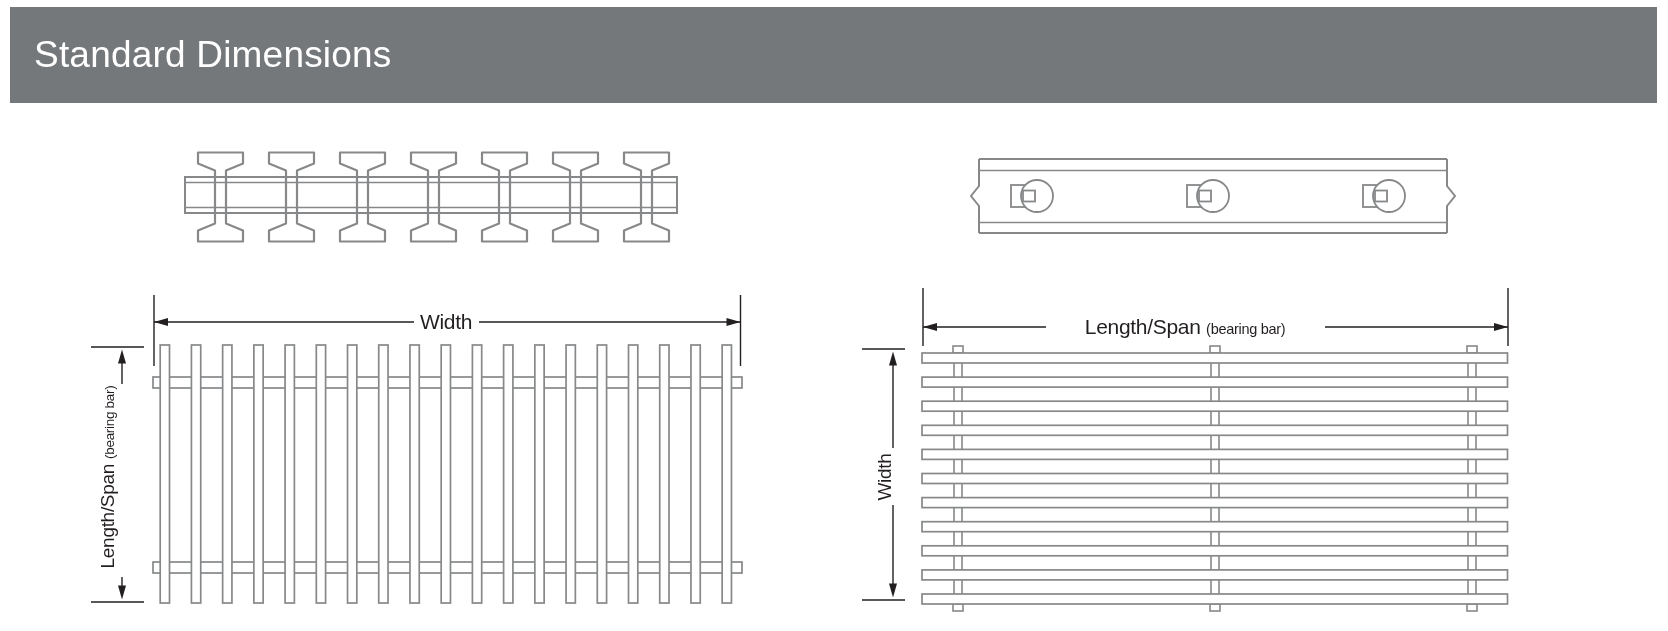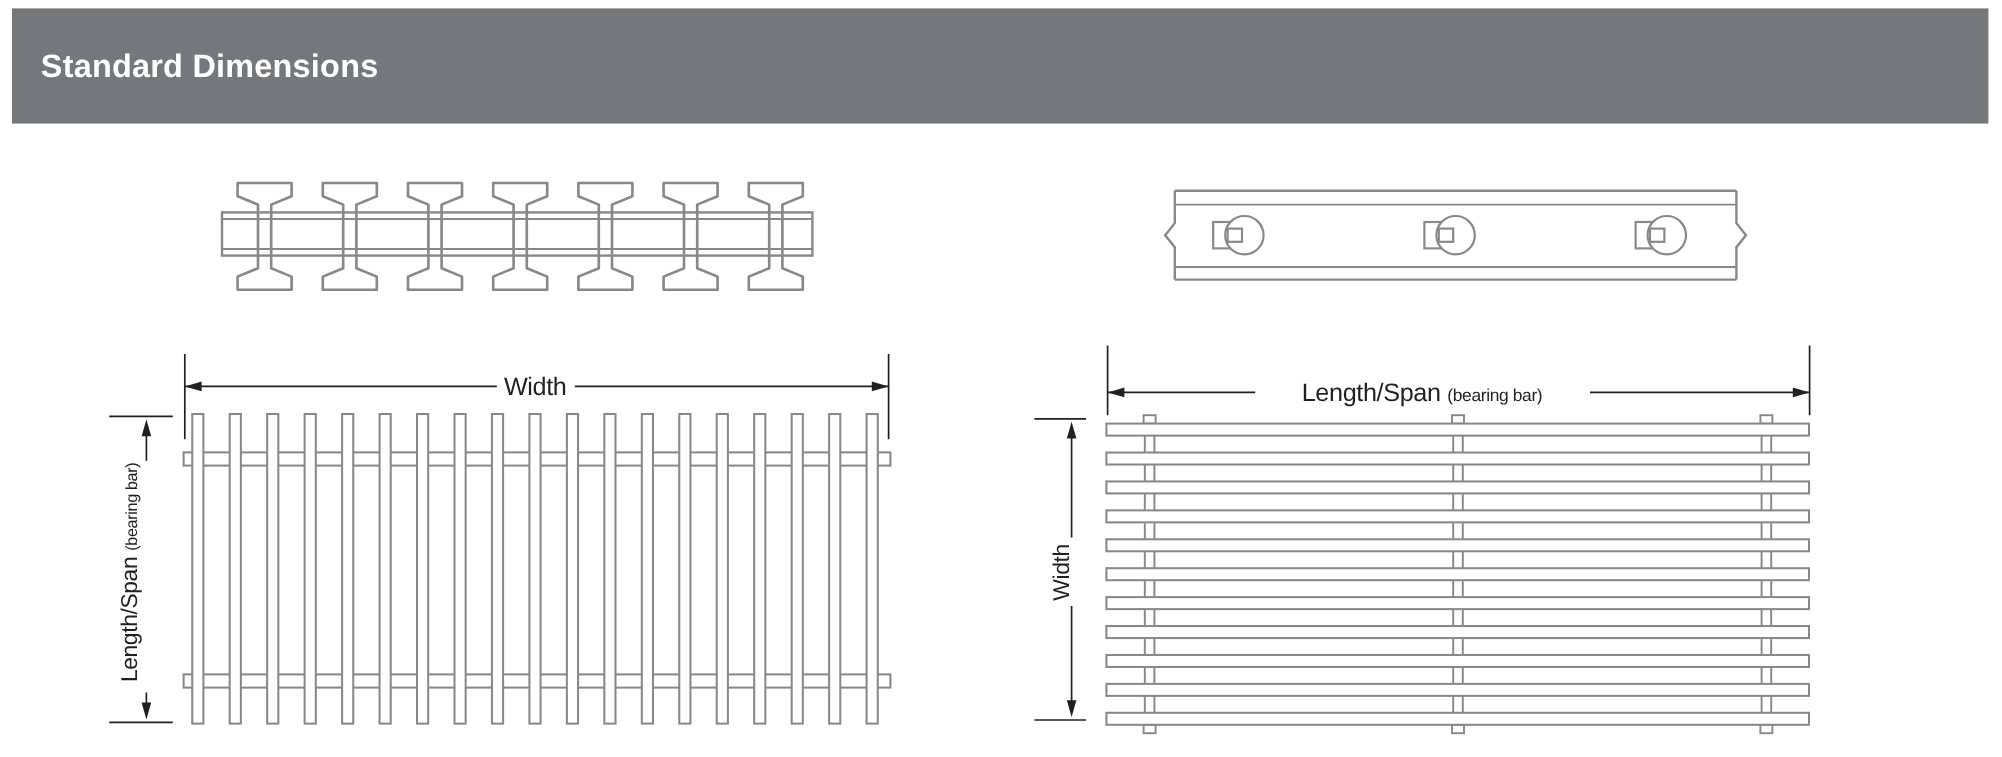--- a/index.html
+++ b/index.html
@@ -1,20 +1,20 @@
 <!DOCTYPE html>
 <html><head>
 <meta charset="utf-8">
 <style>
   html,body{margin:0;padding:0;background:#ffffff;}
   #page{position:relative;width:1668px;height:631px;background:#ffffff;overflow:hidden;
         font-family:"Liberation Sans",sans-serif;}
   #header{position:absolute;left:10px;top:7px;width:1647px;height:96px;
           display:flex;align-items:center;}
-  #header .title{color:#fff;font-size:27px;font-weight:bold;letter-spacing:.2px;
+  #header .title{color:#fff;font-size:37px;font-weight:normal;letter-spacing:.2px;
           padding-left:24px;}
   svg{position:absolute;left:0;top:0;}
   text{font-family:"Liberation Sans",sans-serif;fill:#231f20;letter-spacing:-0.3px;}
   .lbl{font-size:21px;}
   .lbl-sm{font-size:14.5px;}
   .vlbl{font-size:19px;}
   .vlbl-sm{font-size:13.5px;}
 </style>
 </head>
 <body>

